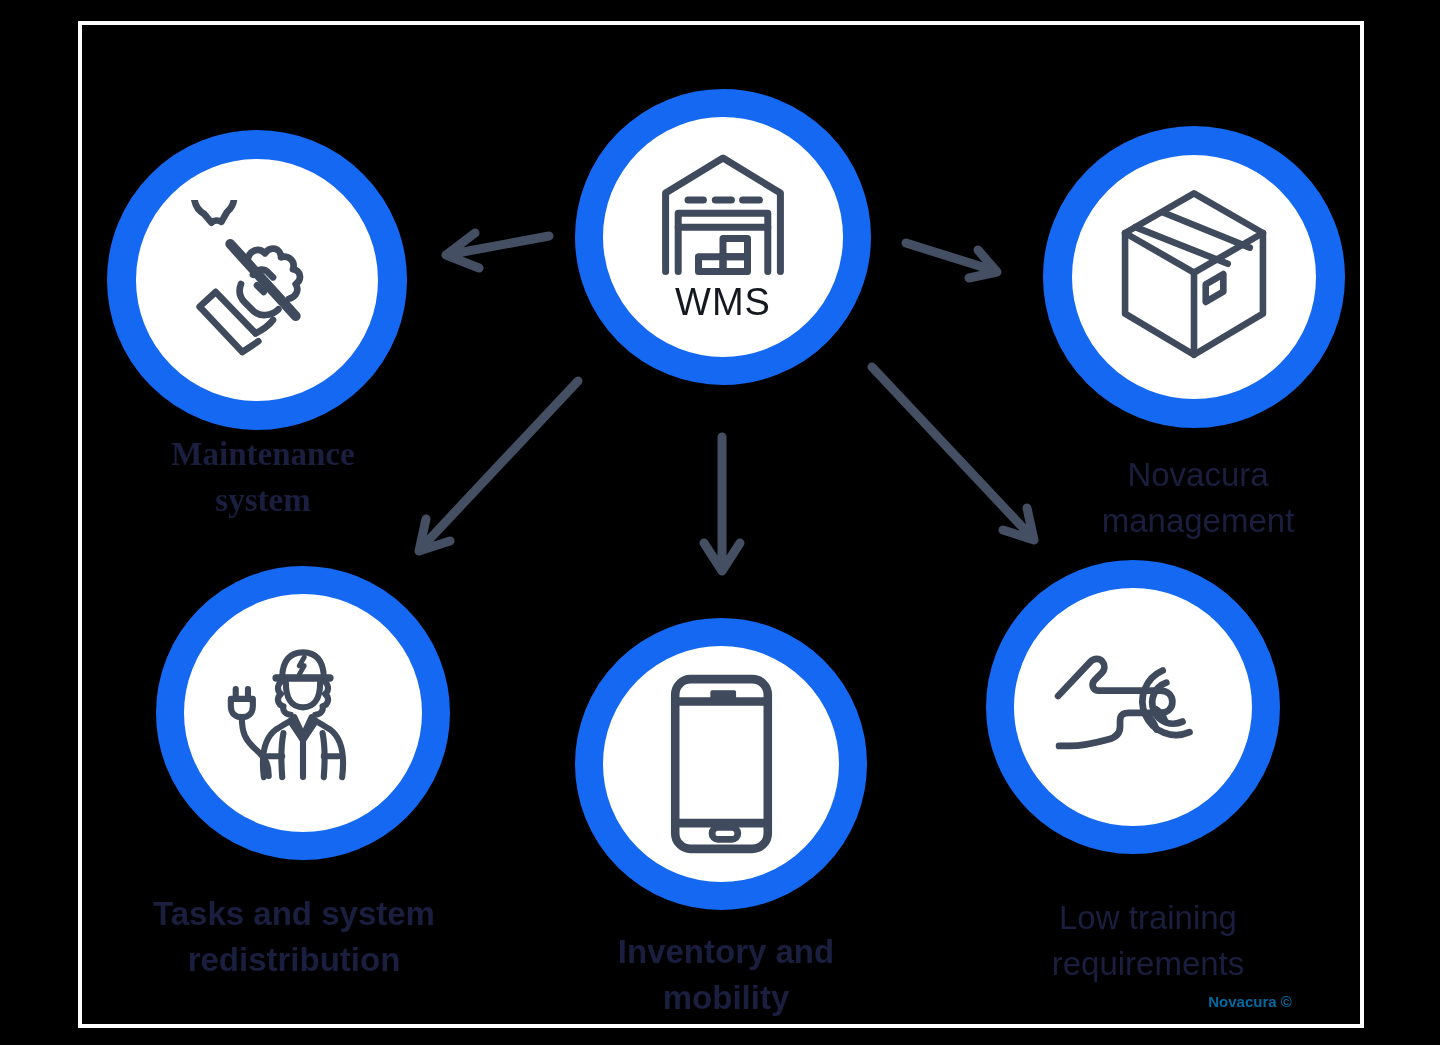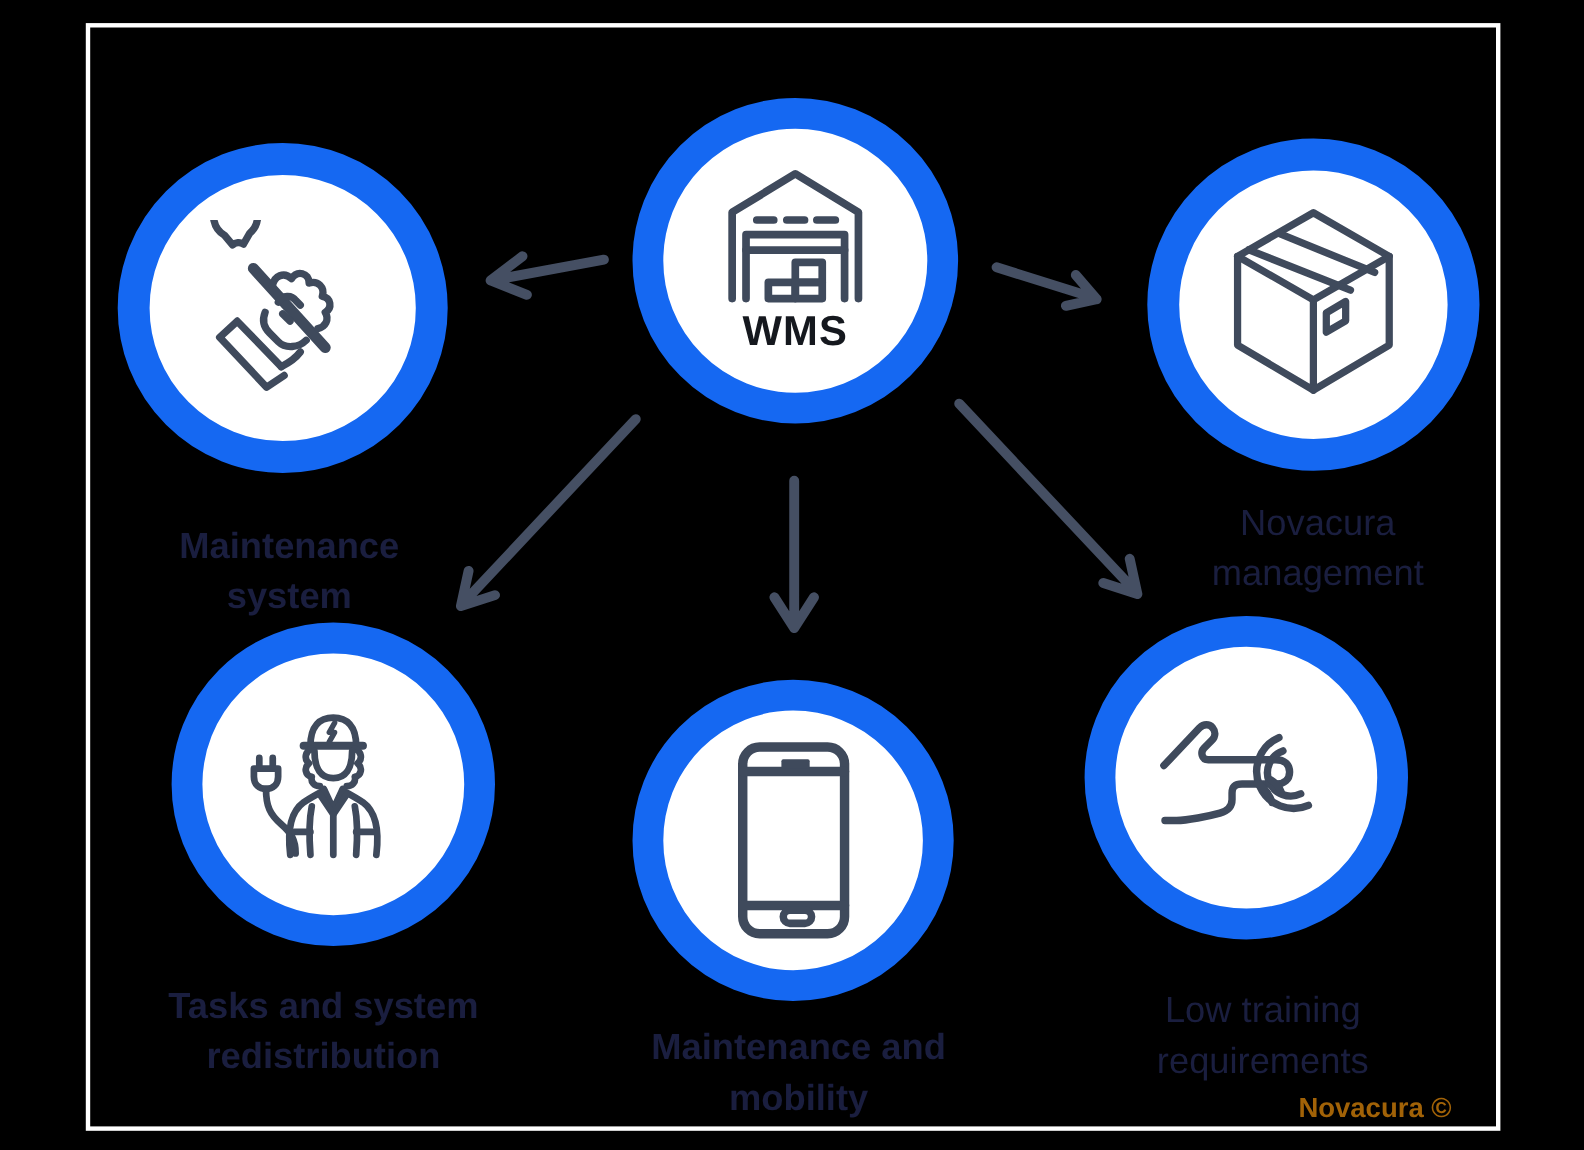--- a/index.html
+++ b/index.html
@@ -13,30 +13,30 @@
     border:4px solid #ffffff;box-sizing:border-box;
   }
   svg.arrows{position:absolute;left:0;top:0;pointer-events:none;}
   .node{
     position:absolute;box-sizing:border-box;border-radius:50%;
     background:#ffffff;border:28px solid #1568F2;
     display:flex;flex-direction:column;align-items:center;justify-content:center;
   }
   .node svg{display:block;}
   .wms-text{
-    margin-top:4px;font-size:38px;font-weight:700;letter-spacing:1px;color:#15181E;
+    margin-top:4px;font-size:38px;font-weight:400;letter-spacing:1px;color:#15181E;
   }
   .lbl{
     position:absolute;width:400px;text-align:center;white-space:pre-line;
     color:#1A1E3F;font-size:33px;line-height:46px;font-weight:700;
   }
   .lbl.reg{font-weight:400;}
   .watermark{
     position:absolute;left:1150px;top:993px;width:200px;text-align:center;
-    color:#a16207;font-size:25px;font-weight:700;
+    color:#0369a1;font-size:15px;font-weight:700;
   }
   .ink{stroke:#3F4A5C;fill:none;stroke-linecap:round;stroke-linejoin:round;}
 </style>
 </head>
 <body>
 
 <div class="frame"></div>
 
 <svg class="arrows" width="1440" height="1045" viewBox="0 0 1440 1045">
   <g stroke="#454F63" stroke-width="9" fill="none" stroke-linecap="round" stroke-linejoin="round">
@@ -129,24 +129,24 @@
     <g class="ink" stroke-width="7">
       <path d="M 6 51 L 40 15 C 43.5 11.5 49 11.5 52 15 C 55 18.5 55 23.5 51.5 27 L 44 34.5 C 40.5 38 41.5 45.5 48 45.5 L 112 45.5 C 120 45.5 125 50 125 57 C 125 64 120 68.5 112 68.5 L 80 68.5 C 73 68.5 70.5 71.5 70.5 77 L 70.5 83 C 70.5 90 66 94 59 96 C 48 99 28 103 18 103 L 7 103"></path>
       <path d="M 135.5 77.7 A 22 22 0 1 1 118.7 37.1"></path>
       <path d="M 107.3 64.5 A 22 22 0 0 1 117 76.1"></path>
       <path d="M 142.8 88.7 A 35 35 0 0 1 114.9 24.5"></path>
       <path d="M 94.7 67.8 A 35 35 0 0 1 108.4 86"></path>
     </g>
   </svg>
 </div>
 
-<div class="lbl" style="left:63px;top:473px;">Maintenance
+<div class="lbl" style="left:63px;top:431px;font-family:Liberation Serif, serif;">Maintenance
 system</div>
 <div class="lbl reg" style="left:998px;top:452px;">Novacura
 management</div>
 <div class="lbl" style="left:94px;top:891px;">Tasks and system
 redistribution</div>
-<div class="lbl" style="left:526px;top:929px;">Maintenance and
+<div class="lbl" style="left:526px;top:929px;">Inventory and
 mobility</div>
 <div class="lbl reg" style="left:948px;top:895px;">Low training
 requirements</div>
 
 <div class="watermark">Novacura ©</div>
 
 </body></html>

